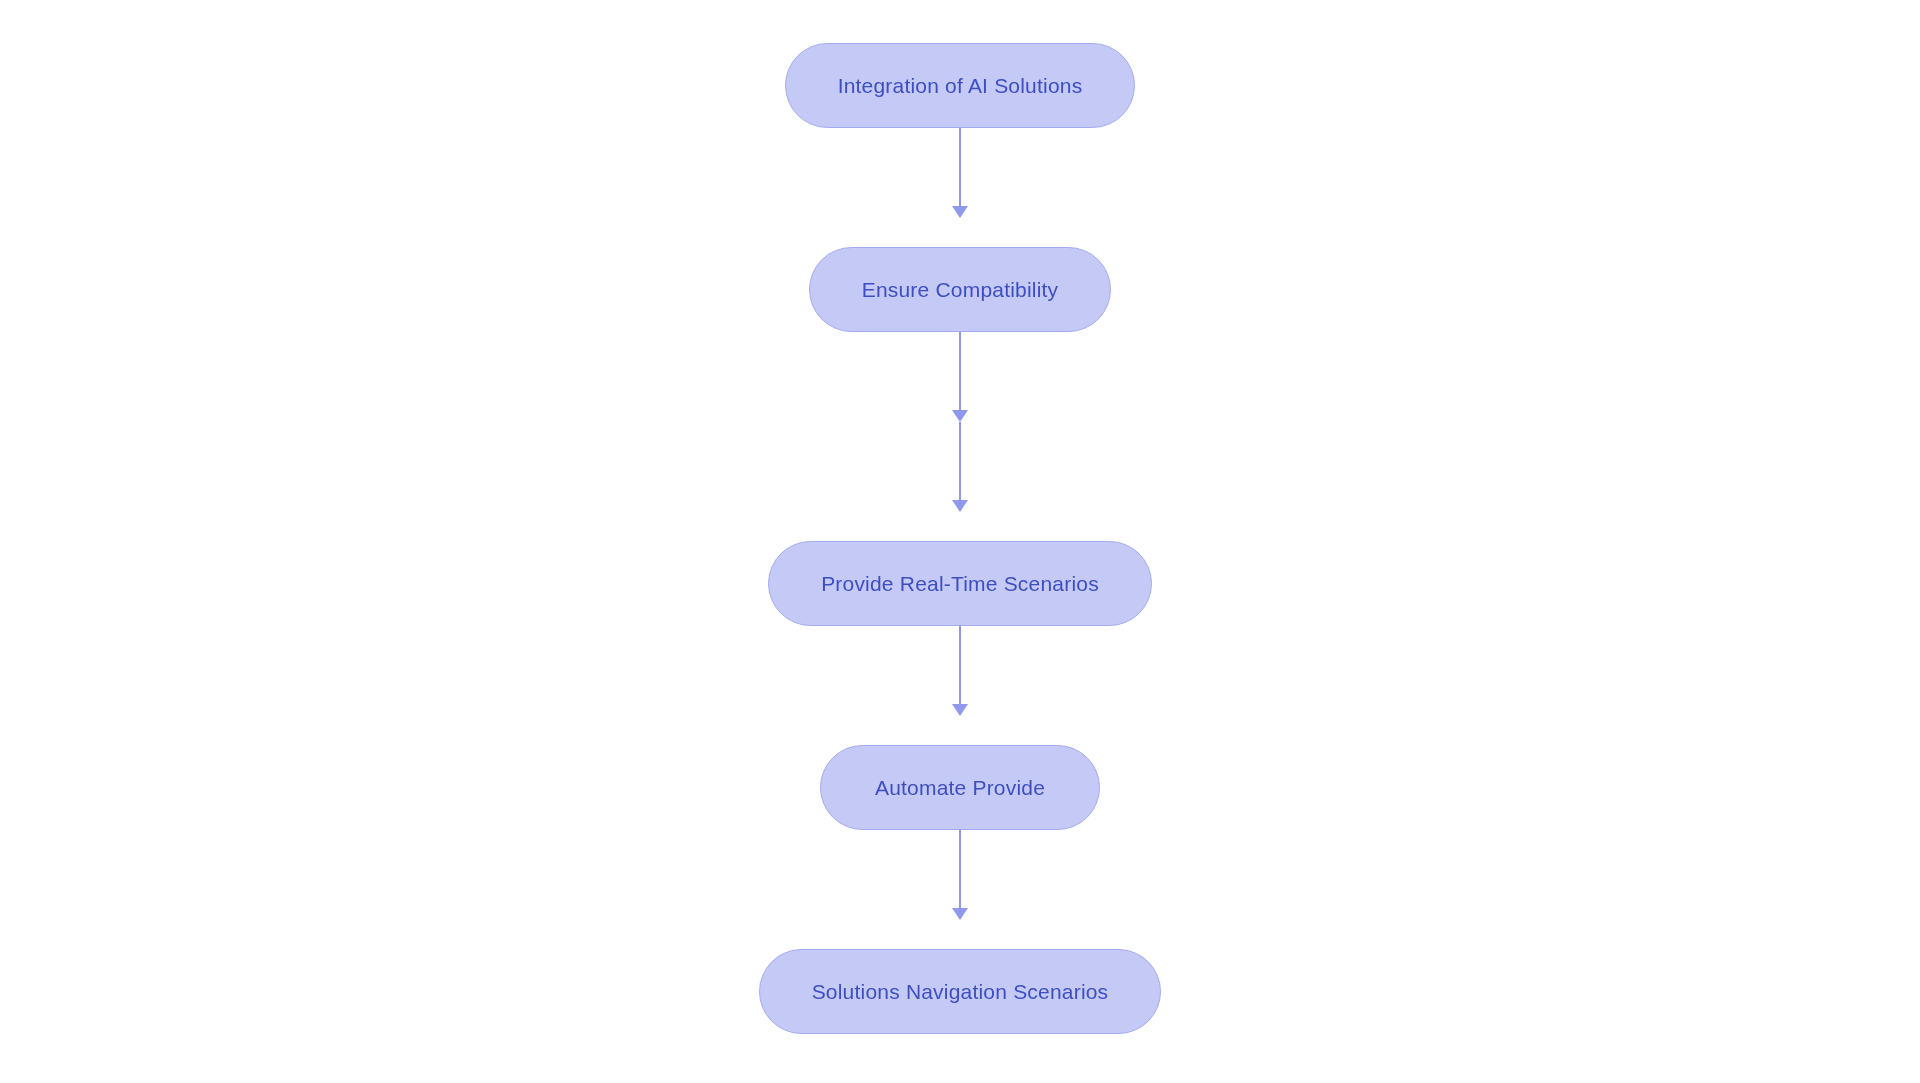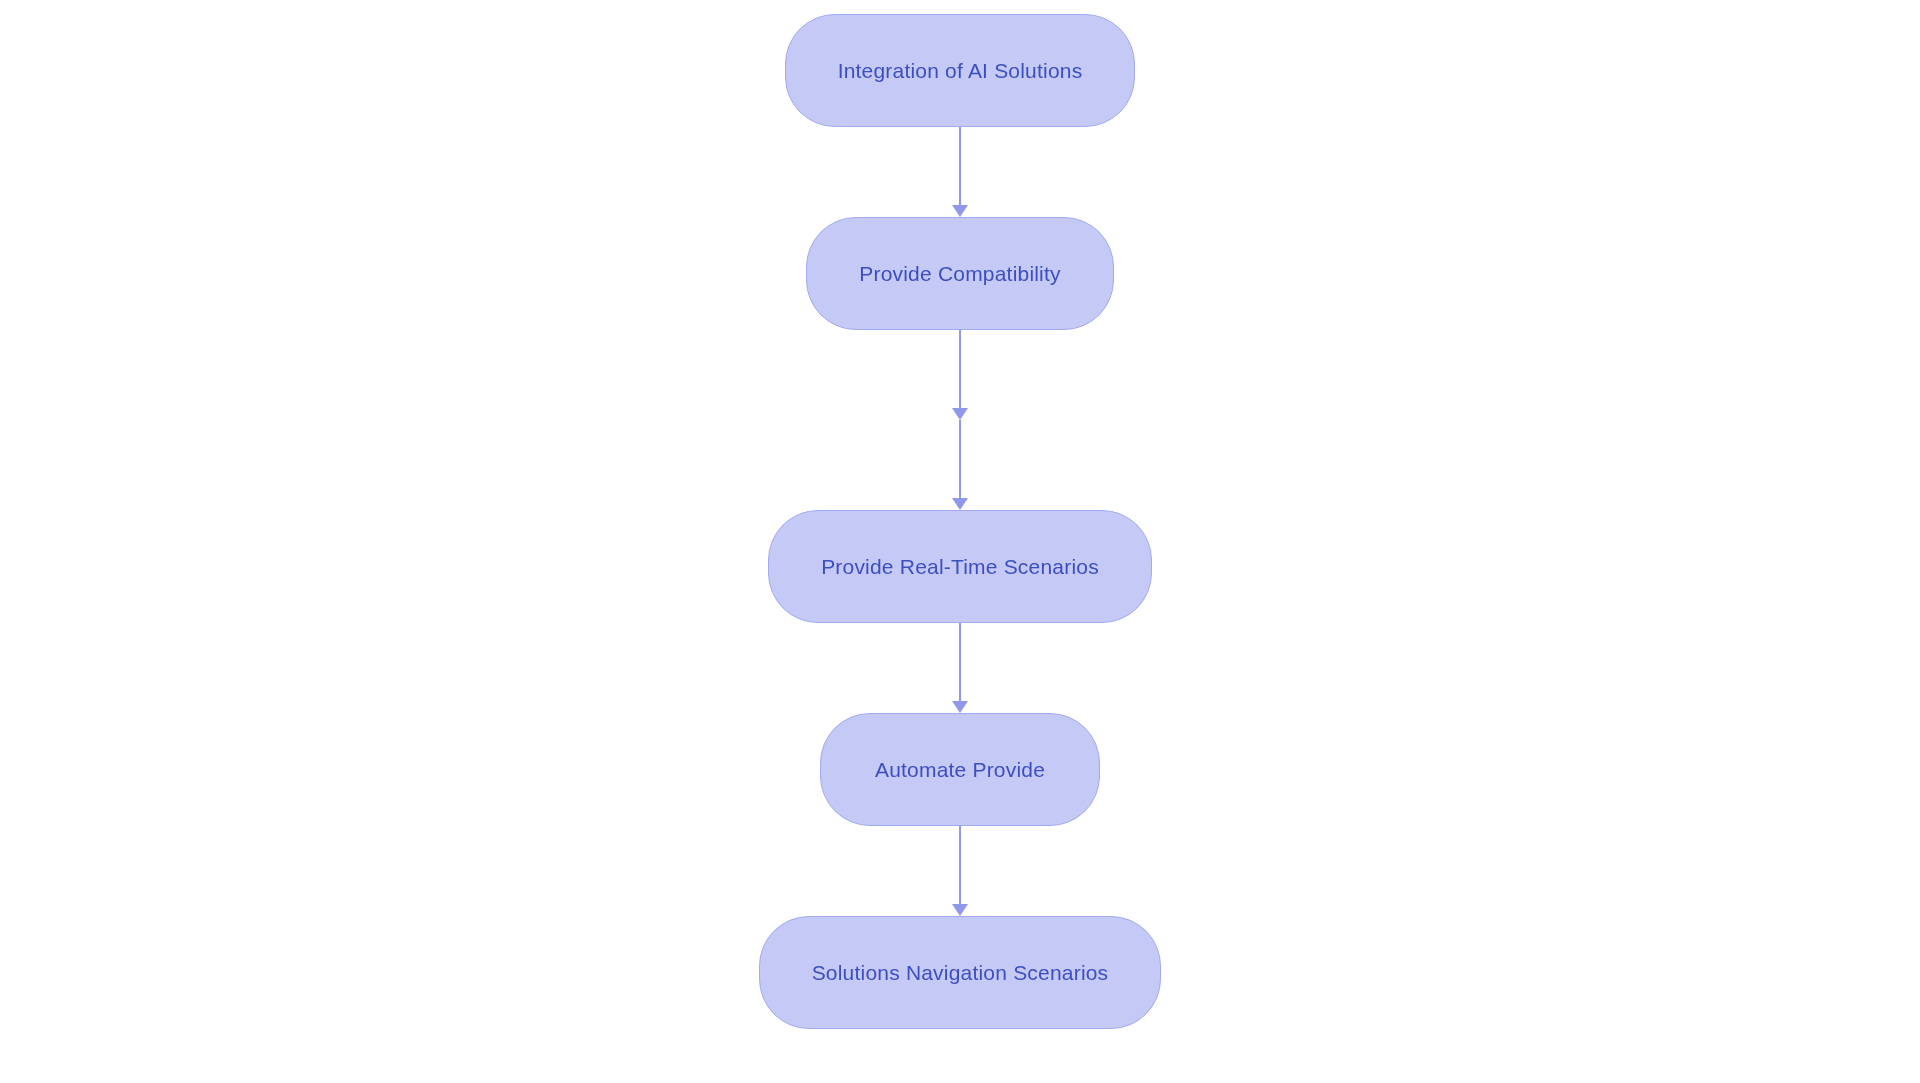--- a/index.html
+++ b/index.html
@@ -21,34 +21,35 @@
     width: 1920px;
     height: 1083px;
     background: var(--background);
     display: flex;
     flex-direction: column;
     align-items: center;
     padding-top: 14px;
     overflow: hidden;
   }
   .node {
-    height: 113px;
+    height: 85px;
     min-width: 280px;
     border-radius: 50px;
     background: var(--node-fill);
     border: 1.5px solid var(--node-border);
     color: var(--node-text);
     display: flex;
     align-items: center;
     justify-content: center;
     padding: 0 52px;
     font-size: 21px;
     letter-spacing: 0.2px;
     white-space: nowrap;
     flex: 0 0 auto;
+    margin-top: 29px;
   }
   .arrow {
     display: flex;
     flex-direction: column;
     align-items: center;
     height: 90px;
     flex: 0 0 auto;
   }
   .arrow-line {
     width: 2.5px;
@@ -72,21 +73,21 @@
   <div class="node">
     <span>Integration of AI Solutions</span>
   </div>
 
   <div class="arrow">
     <div class="arrow-line"></div>
     <div class="arrow-head"></div>
   </div>
 
   <div class="node">
-    <span>Provide Compatibility</span>
+    <span>Ensure Compatibility</span>
   </div>
 
   <div class="arrow">
     <div class="arrow-line"></div>
     <div class="arrow-head"></div>
   </div>
 
 
   <div class="arrow">
     <div class="arrow-line"></div>

